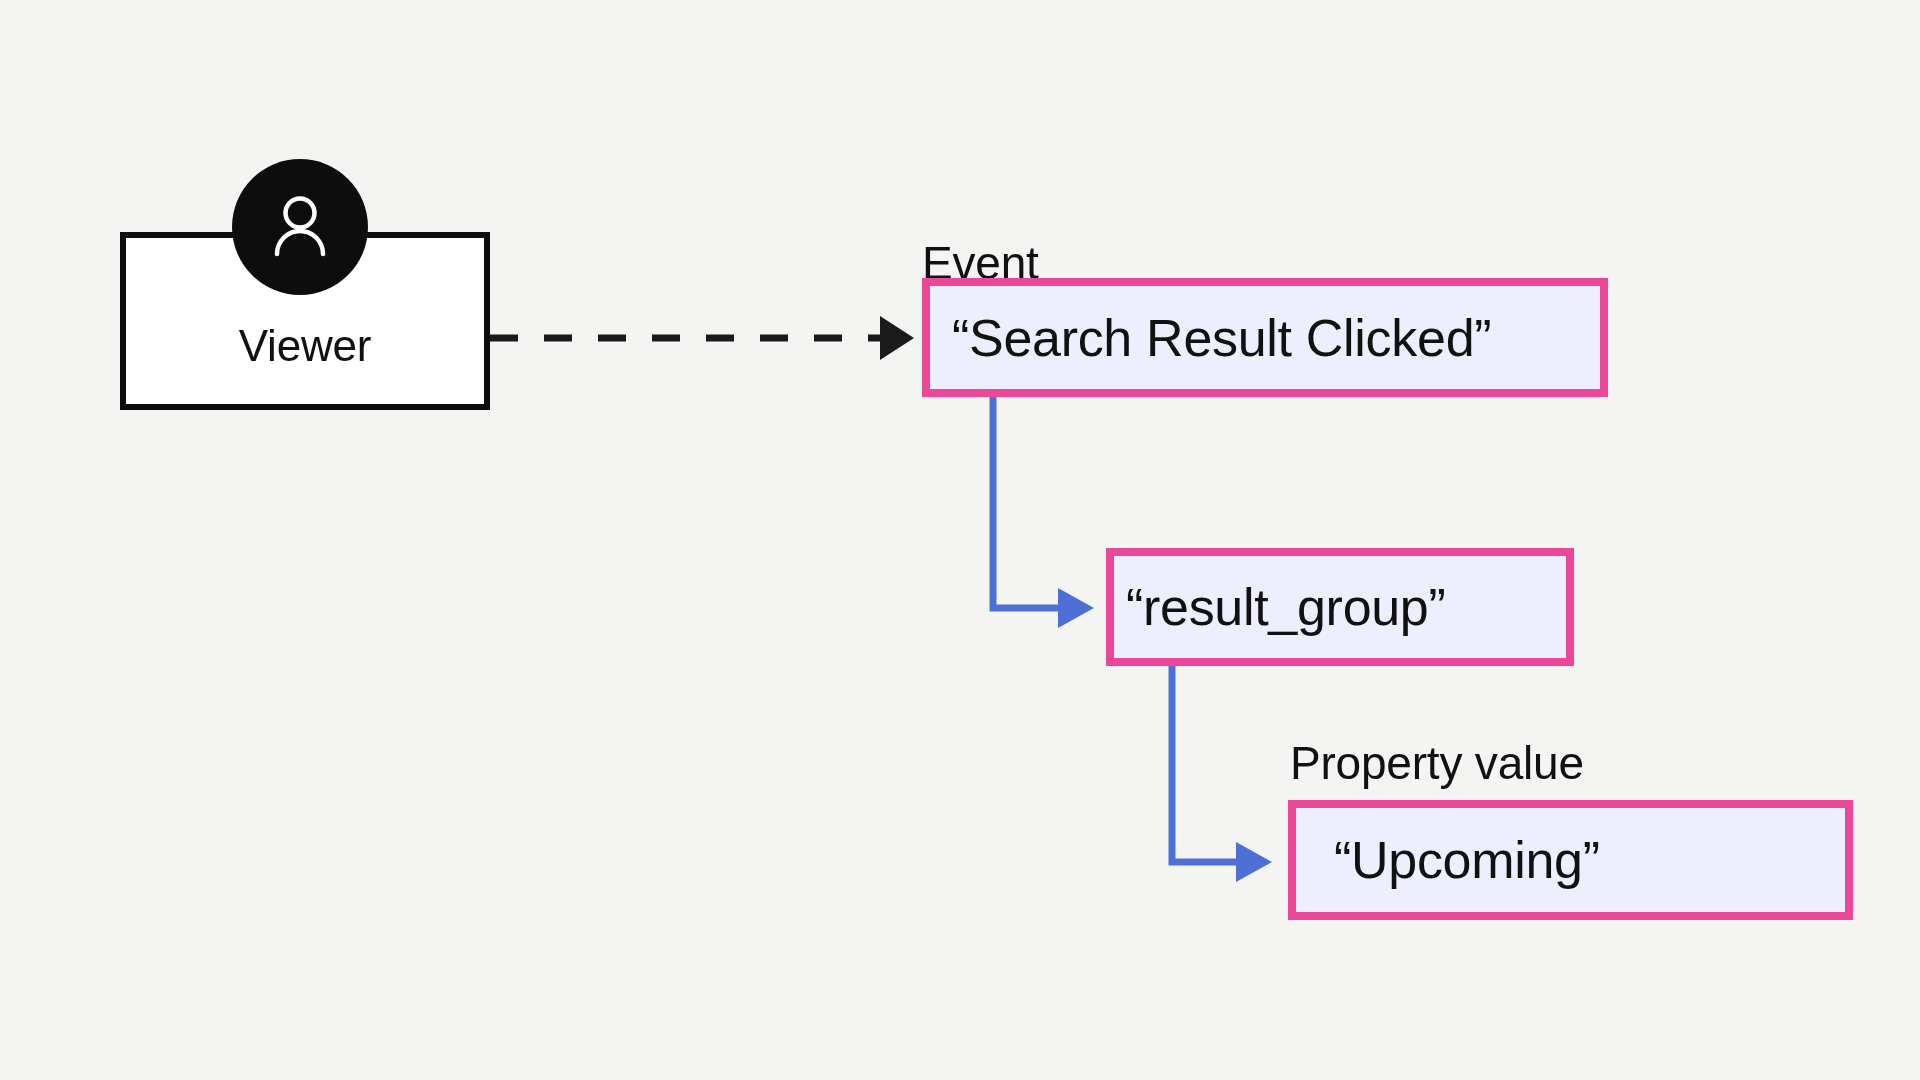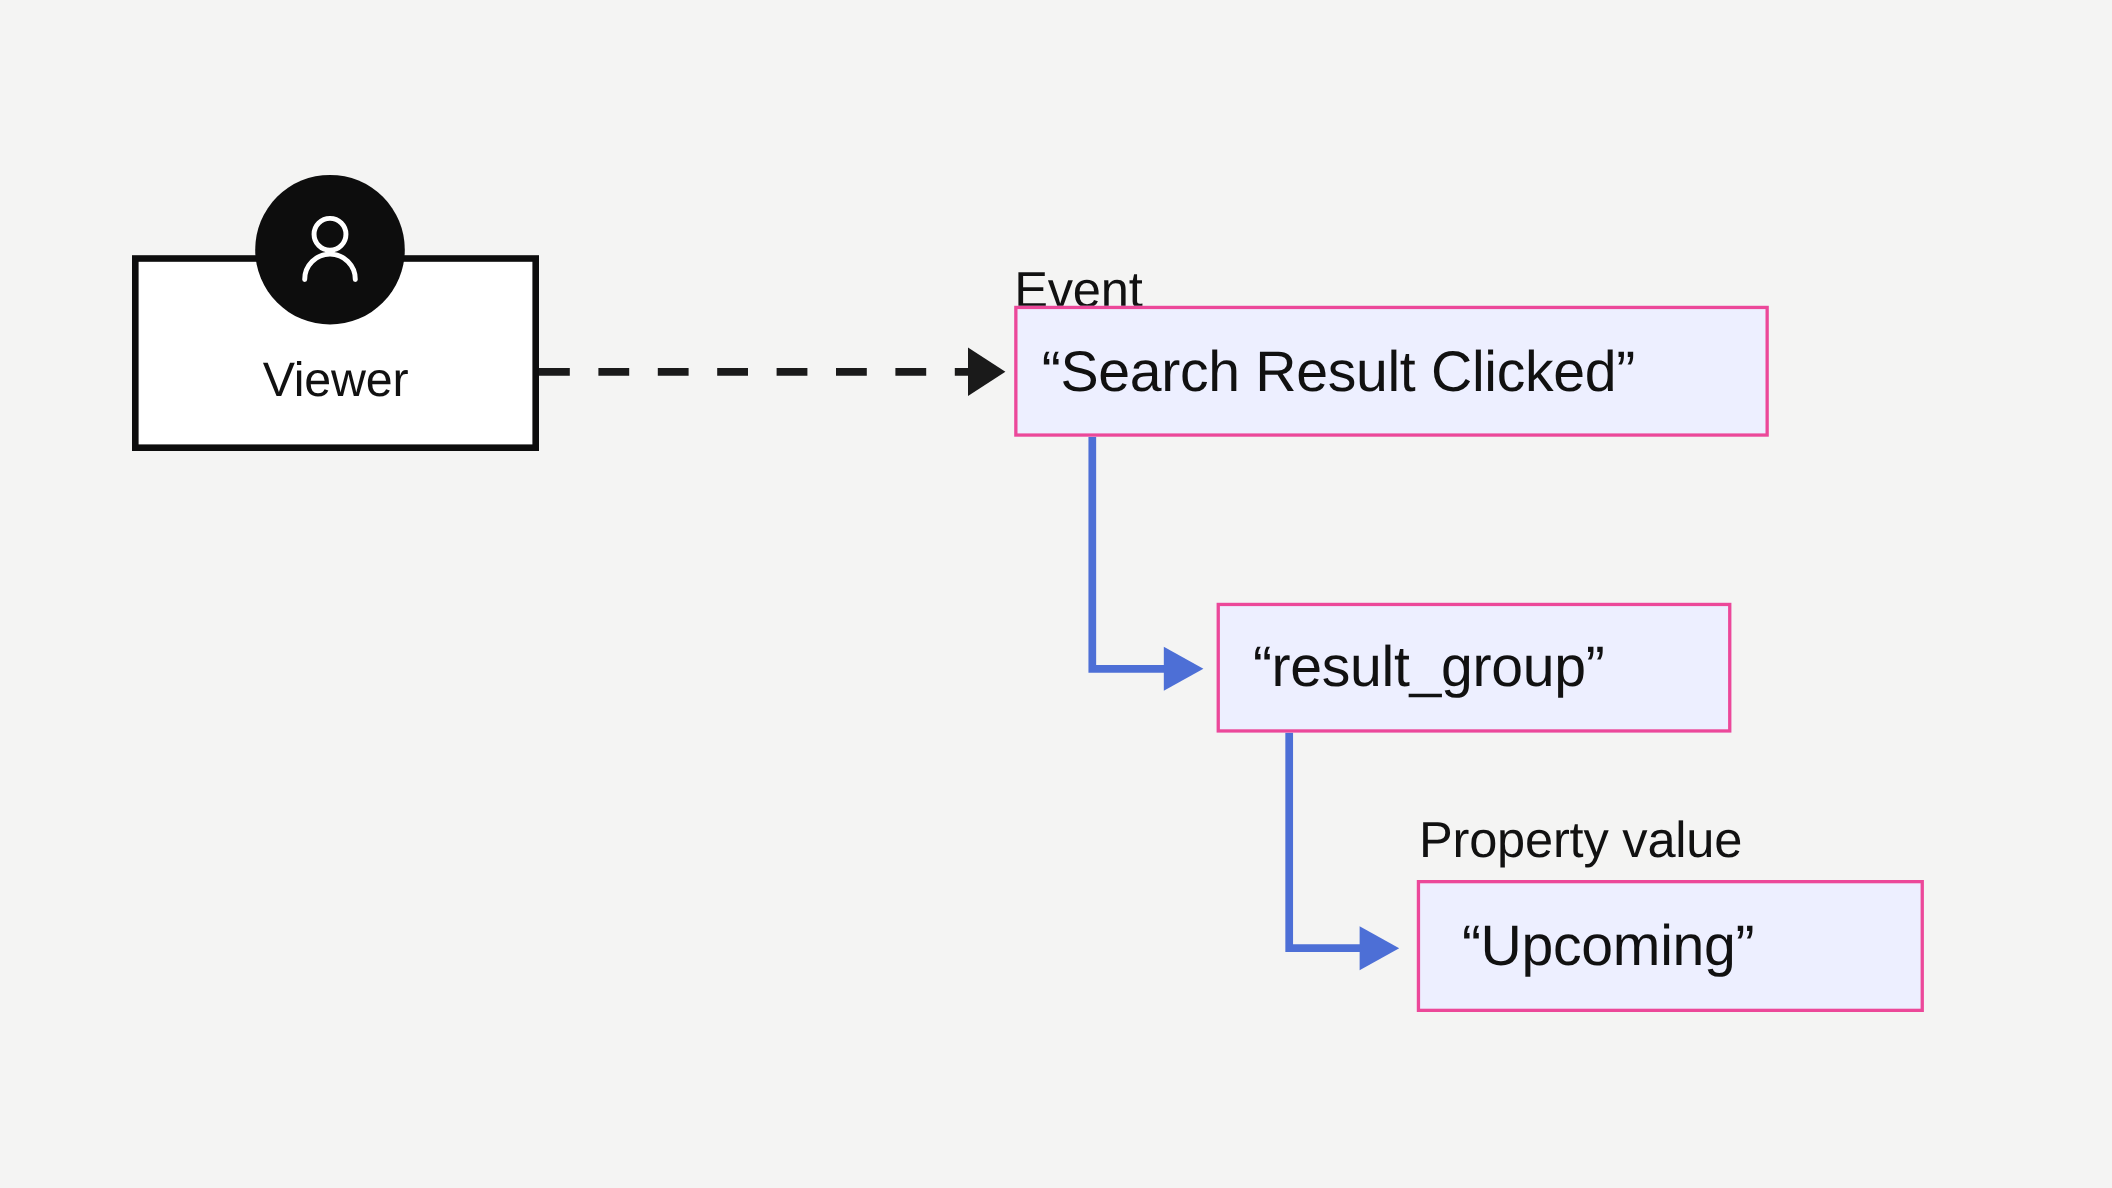--- a/index.html
+++ b/index.html
@@ -72,21 +72,21 @@
     position: absolute;
     left: 50%;
     top: 50%;
     transform: translate(-50%, -50%);
   }
 
   
   .node {
     position: absolute;
     background: #edefff;
-    border: 3px solid #ec4899;
+    border: 8px solid #ec4899;
     box-sizing: border-box;
     display: flex;
     align-items: center;
   }
 
   .node-text {
     font-size: 52px;
     line-height: 60px;
     color: #111111;
     letter-spacing: -0.3px;
@@ -115,32 +115,32 @@
     top: 214px;
     margin-top: 23px;
   }
 
   
   #node-property {
     left: 1106px;
     top: 548px;
     width: 468px;
     height: 118px;
-    padding-left: 30px;
+    padding-left: 12px;
   }
   #caption-property {
     left: 1106px;
     top: 484px;
   }
 
   
   #node-property-value {
     left: 1288px;
     top: 800px;
-    width: 461px;
+    width: 565px;
     height: 120px;
     padding-left: 38px;
   }
   #caption-property-value {
     left: 1290px;
     top: 737px;
   }
 </style>
 </head>
 <body>

